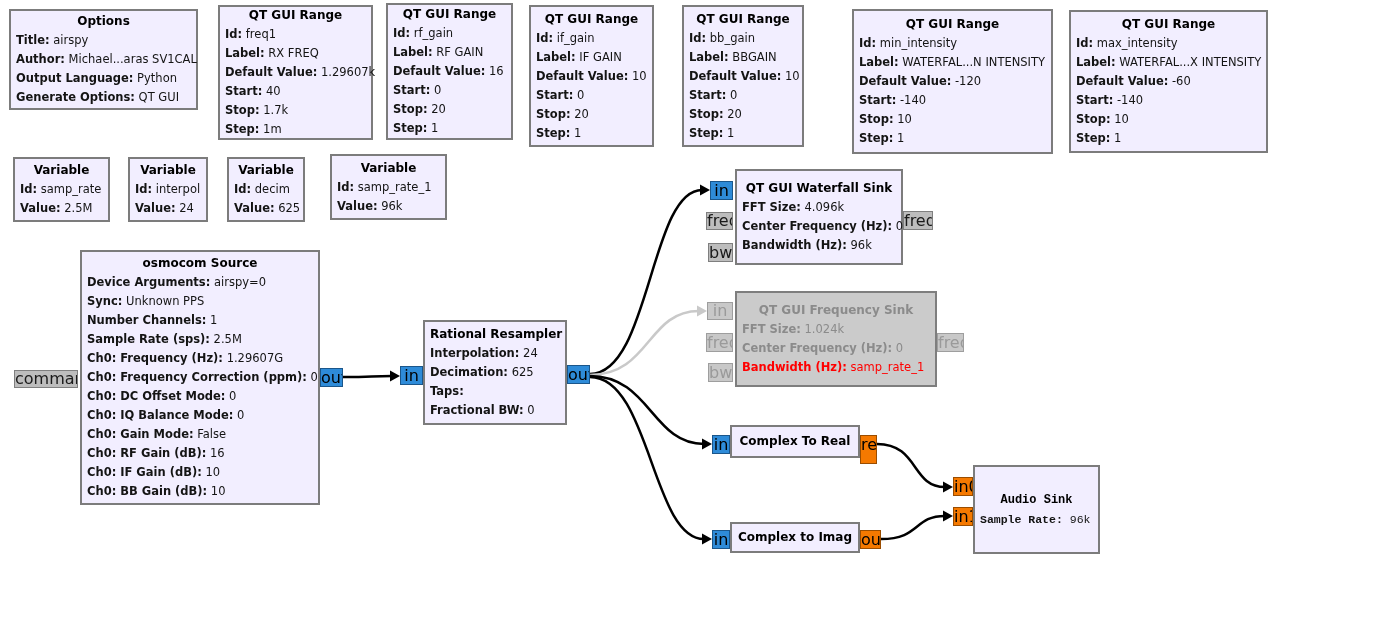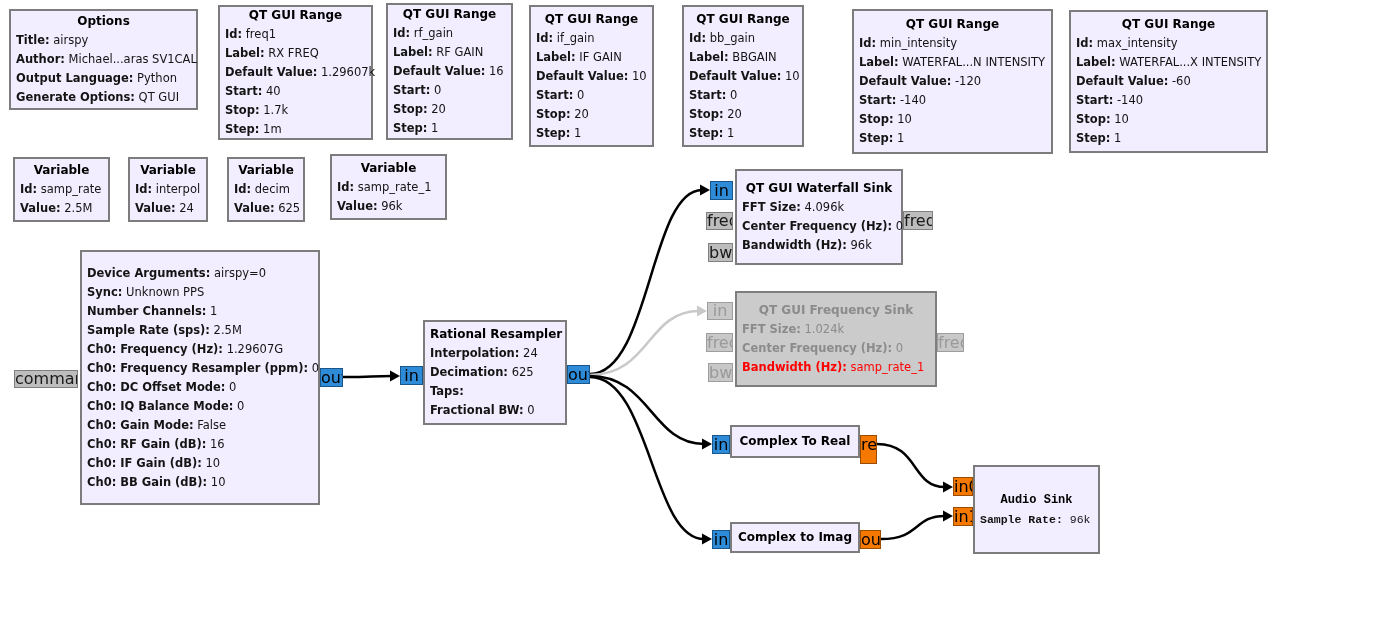--- a/index.html
+++ b/index.html
@@ -122,26 +122,27 @@
       <div class="title">Variable</div>
       <div class="param"><span class="plabel">Id:</span><span class="pvalue">&nbsp;decim</span></div>
       <div class="param"><span class="plabel">Value:</span><span class="pvalue">&nbsp;625</span></div>
     </div>
     <div class="block" style="left: 330px; top: 154px; width: 117px; height: 66px;">
       <div class="title">Variable</div>
       <div class="param"><span class="plabel">Id:</span><span class="pvalue">&nbsp;samp_rate_1</span></div>
       <div class="param"><span class="plabel">Value:</span><span class="pvalue">&nbsp;96k</span></div>
     </div>
     <div class="block" style="left: 80px; top: 250px; width: 240px; height: 255px;">
+      <div class="title">osmocom Source</div>
       <div class="param"><span class="plabel">Device Arguments:</span><span class="pvalue">&nbsp;airspy=0</span></div>
       <div class="param"><span class="plabel">Sync:</span><span class="pvalue">&nbsp;Unknown PPS</span></div>
       <div class="param"><span class="plabel">Number Channels:</span><span class="pvalue">&nbsp;1</span></div>
       <div class="param"><span class="plabel">Sample Rate (sps):</span><span class="pvalue">&nbsp;2.5M</span></div>
       <div class="param"><span class="plabel">Ch0: Frequency (Hz):</span><span class="pvalue">&nbsp;1.29607G</span></div>
-      <div class="param"><span class="plabel">Ch0: Frequency Resampler (ppm):</span><span class="pvalue">&nbsp;0</span></div>
+      <div class="param"><span class="plabel">Ch0: Frequency Correction (ppm):</span><span class="pvalue">&nbsp;0</span></div>
       <div class="param"><span class="plabel">Ch0: DC Offset Mode:</span><span class="pvalue">&nbsp;0</span></div>
       <div class="param"><span class="plabel">Ch0: IQ Balance Mode:</span><span class="pvalue">&nbsp;0</span></div>
       <div class="param"><span class="plabel">Ch0: Gain Mode:</span><span class="pvalue">&nbsp;False</span></div>
       <div class="param"><span class="plabel">Ch0: RF Gain (dB):</span><span class="pvalue">&nbsp;16</span></div>
       <div class="param"><span class="plabel">Ch0: IF Gain (dB):</span><span class="pvalue">&nbsp;10</span></div>
       <div class="param"><span class="plabel">Ch0: BB Gain (dB):</span><span class="pvalue">&nbsp;10</span></div>
     </div>
     <div class="port" style="left: 14px; top: 370px; width: 64px; height: 18px; line-height: 16px; background: rgb(189, 189, 189); border-color: rgb(127, 127, 127); color: rgb(26, 26, 26);">command</div>
     <div class="port" style="left: 320px; top: 368px; width: 23px; height: 19px; line-height: 17px; background: rgb(46, 139, 216); border-color: rgb(27, 86, 138); color: rgb(0, 0, 0);">out</div>
     <div class="block" style="left: 423px; top: 320px; width: 144px; height: 105px;">

